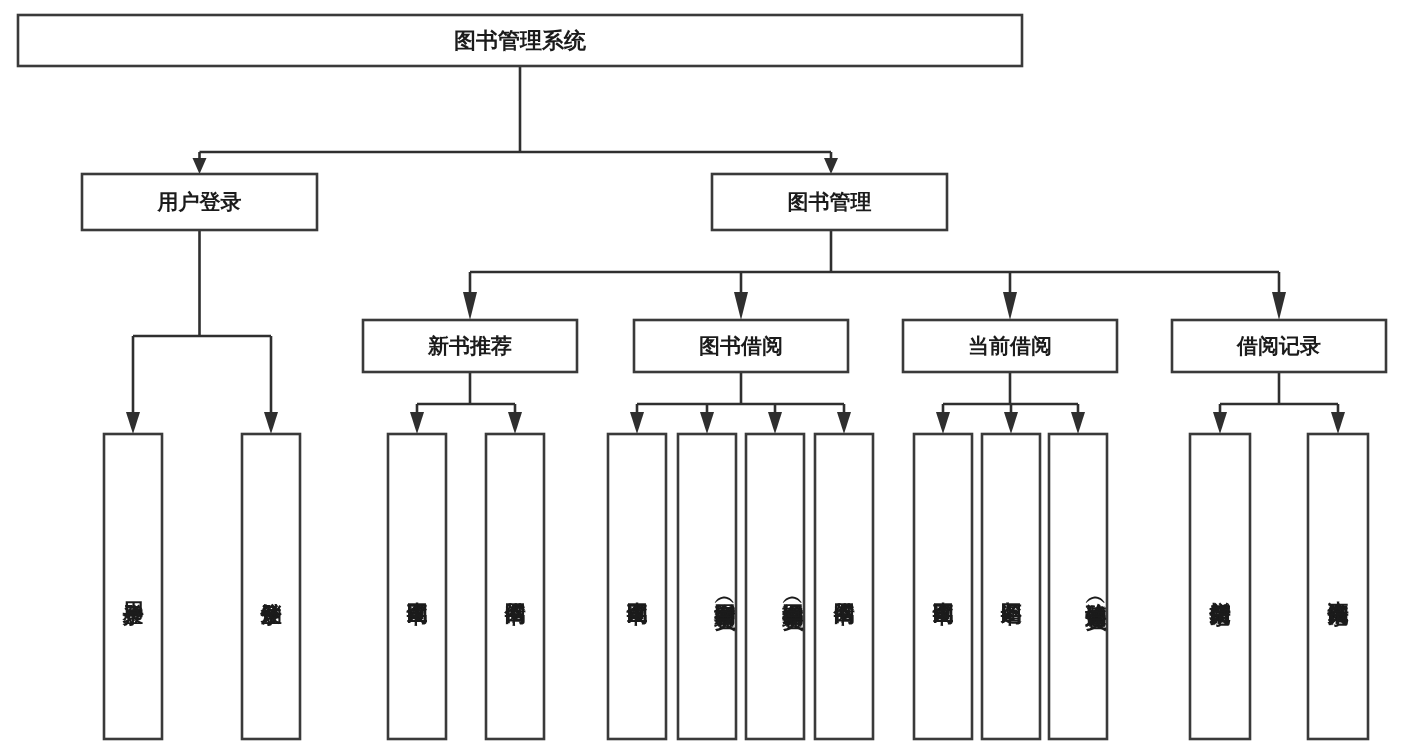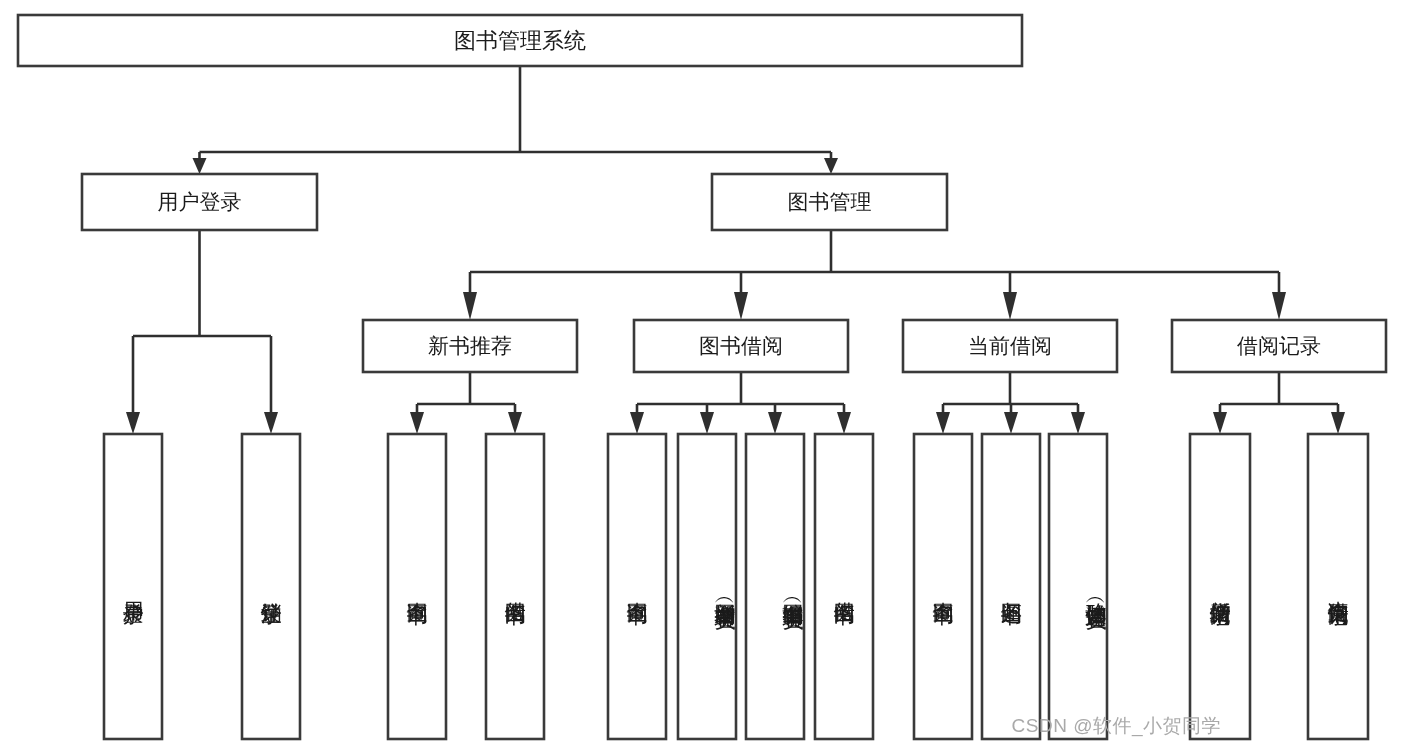--- a/index.html
+++ b/index.html
@@ -11,20 +11,21 @@
     width: 1405px;
     height: 747px;
     font-family: "Liberation Sans", "DejaVu Sans", sans-serif;
     overflow: hidden;
   }
   #diagram-root {
     position: relative;
     width: 1231px;
     height: 747px;
     background: #ffffff;
+    font-weight: bold;
   }
   svg.diagram-svg {
     position: absolute;
     top: 0;
     left: 0;
     width: 1405px;
     height: 747px;
   }
   .node-rect {
     fill: #ffffff;
@@ -207,14 +208,13 @@
   <div class="leaf-label center" style="left:608px; top:434px; width:58px; height:305px;">查询图书</div>
   <div class="leaf-label top" style="left:678px; top:441px; width:58px; height:298px;">新增图书（管理员）</div>
   <div class="leaf-label top" style="left:746px; top:441px; width:58px; height:298px;">编辑图书（管理员）</div>
   <div class="leaf-label center" style="left:815px; top:434px; width:58px; height:305px;">借阅图书</div>
   <div class="leaf-label center" style="left:914px; top:434px; width:58px; height:305px;">查询图书</div>
   <div class="leaf-label center" style="left:982px; top:434px; width:58px; height:305px;">归还图书</div>
   <div class="leaf-label top" style="left:1049px; top:441px; width:58px; height:298px;">确认归还（管理员）</div>
   <div class="leaf-label center" style="left:1190px; top:434px; width:60px; height:305px;">新增借阅记录</div>
   <div class="leaf-label center" style="left:1308px; top:434px; width:60px; height:305px;">查询借阅记录</div>
 
-  <div id="watermark">CSDN @软件_小贺同学</div>
 </div>
 
 </body></html>

